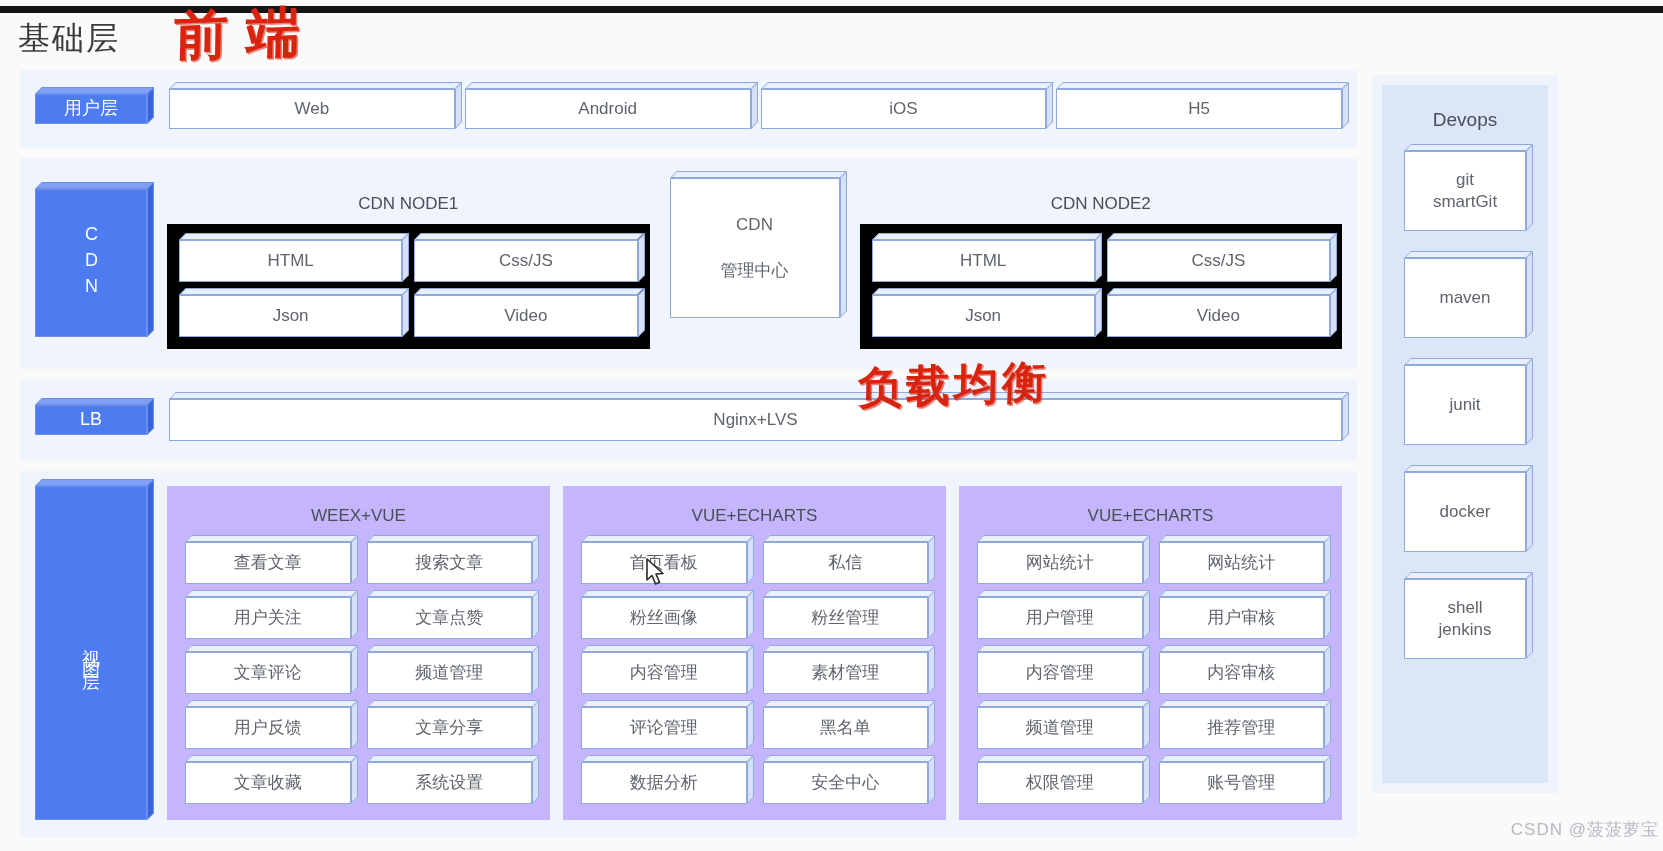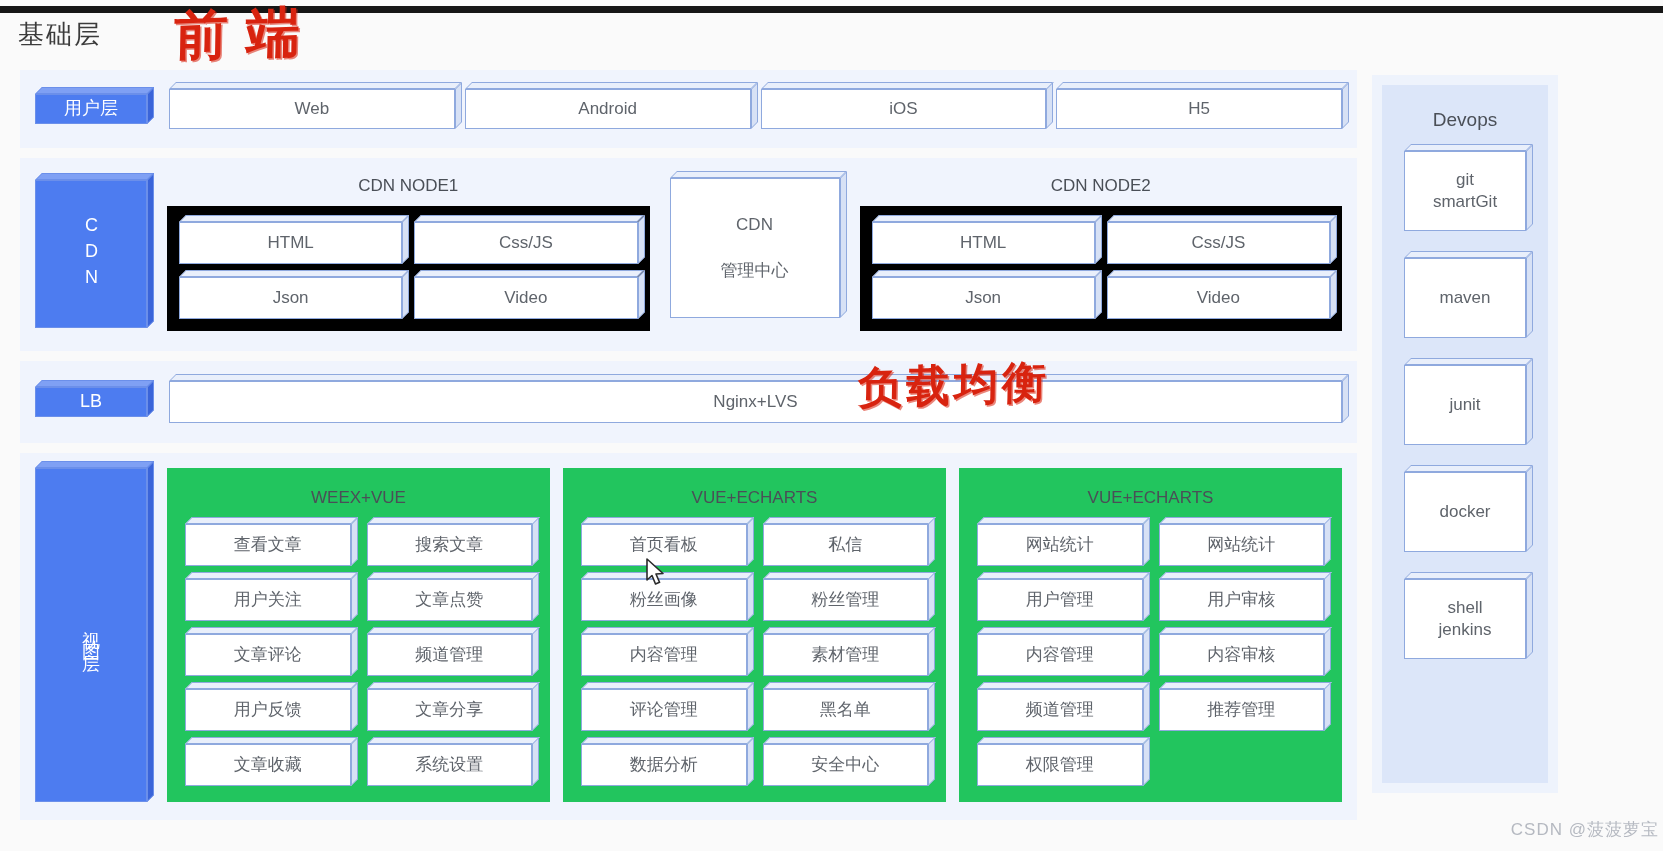--- a/index.html
+++ b/index.html
@@ -3,21 +3,21 @@
 <meta charset="utf-8">
 <style>
   html,body{margin:0;padding:0;}
   body{
     width:1663px;height:851px;position:relative;overflow:hidden;
     background:#fafafa;
     font-family:"Liberation Sans","DejaVu Sans",sans-serif;
     color:#5a5f66;
   }
   .topbar{position:absolute;top:6px;left:0;width:100%;height:7px;background:#161616;}
-  .page-title{position:absolute;left:18px;top:17px;font-size:26px;color:#3b3b3b;letter-spacing:2px;}
+  .page-title{position:absolute;left:18px;top:17px;font-size:32px;color:#3b3b3b;letter-spacing:2px;}
   
   .ink{
     position:absolute;color:#d8230f;font-weight:700;
     transform:rotate(-2deg) skewX(-3deg);
     text-shadow:1.5px 1.5px 0 rgba(216,35,15,.55);
     pointer-events:none;white-space:nowrap;
   }
   .fe-ink{left:174px;top:-2px;font-size:54px;letter-spacing:18px;}
   .lb-ink{left:858px;top:356px;font-size:44px;letter-spacing:4px;}
   
@@ -46,31 +46,31 @@
   
   .main{position:absolute;left:20px;top:70px;width:1337px;}
   .band{background:#f0f4fd;}
   .row{box-sizing:border-box;}
   .row-user{height:78px;display:flex;align-items:center;gap:22px;padding:0 15px;margin-bottom:10px;}
   .label-h{width:112px;height:30px;flex:none;}
   .hboxes{flex:1;display:flex;gap:10px;}
   .hboxes .box3d{flex:1;height:40px;}
   .row-cdn{display:flex;gap:20px;padding:18px 15px 20px;margin-bottom:10px;align-items:stretch;}
   .cdn-label{width:112px;height:148px;align-self:center;flex:none;letter-spacing:6px;}
-  .cdn-node{flex:1;min-width:0;}
+  .cdn-node{flex:1;min-width:0;margin-top:18px;}
   .node-title{text-align:center;font-size:17px;color:#4a4f57;margin:0 0 10px;}
   .node-panel{background:#000000;padding:16px 12px 12px;display:grid;grid-template-columns:1fr 1fr;gap:13px 12px;}
   .node-panel .box3d{height:42px;}
   .cdn-center{width:170px;flex:none;height:140px;margin-top:2px;gap:24px;}
   .row-lb{height:82px;display:flex;align-items:center;gap:22px;padding:0 15px;margin-bottom:10px;}
   .lb-bar{flex:1;height:42px;}
   .row-view{display:flex;gap:20px;padding:15px 15px 18px;align-items:stretch;}
   .view-label{width:112px;flex:none;letter-spacing:12px;font-size:18px;}
   .view-panels{flex:1;display:flex;gap:13px;}
-  .view-panel{flex:1;background:#22c55e;padding:10px 18px 16px;box-sizing:border-box;}
+  .view-panel{flex:1;background:#c4b5fd;padding:10px 18px 16px;box-sizing:border-box;}
   .panel-title{text-align:center;font-size:17px;color:#4a4f57;margin:10px 0 16px;}
   .panel-grid{display:grid;grid-template-columns:1fr 1fr;gap:13px 16px;}
   .panel-grid .box3d{height:42px;}
   
   .devops{position:absolute;left:1372px;top:75px;width:186px;height:718px;background:#eef3fc;box-sizing:border-box;}
   .devops-inner{position:absolute;inset:10px;background:#dce6f9;padding:10px 22px;box-sizing:border-box;}
   .devops-title{text-align:center;font-size:19px;color:#4a4f57;margin:14px 0 20px;}
   .devops-boxes{display:flex;flex-direction:column;gap:27px;}
   .devops-boxes .box3d{height:80px;}
   
@@ -253,20 +253,23 @@
             </div>
             <div class="box3d">
               <div class="line">频道管理</div>
             </div>
             <div class="box3d">
               <div class="line">推荐管理</div>
             </div>
             <div class="box3d">
               <div class="line">权限管理</div>
             </div>
+            <div class="box3d">
+              <div class="line">账号管理</div>
+            </div>
           </div>
         </div>
       </div>
   </div>
 
 </div>
 
 <div class="devops">
   <div class="devops-inner">
     <div class="devops-title">Devops</div>

